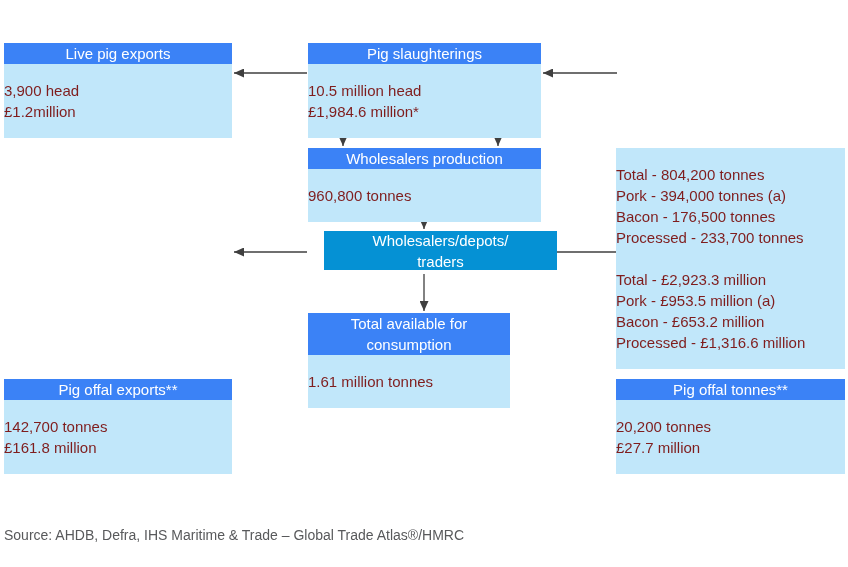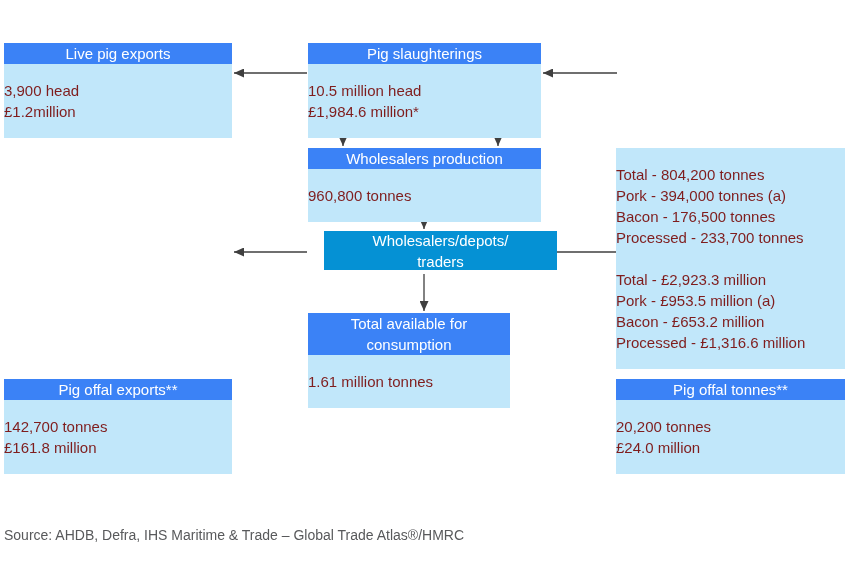--- a/index.html
+++ b/index.html
@@ -118,18 +118,18 @@
 
   <div class="box b-poe">
     <div class="hdr">Pig offal exports**</div>
     <div class="bdy">142,700 tonnes
 £161.8 million</div>
   </div>
 
   <div class="box b-poi">
     <div class="hdr">Pig offal tonnes**</div>
     <div class="bdy">20,200 tonnes
-£24.0 million</div>
+£27.7 million</div>
   </div>
 
   <div class="source">Source: AHDB, Defra, IHS Maritime &amp; Trade – Global Trade Atlas®/HMRC</div>
 
 </div>
 
 </body></html>

